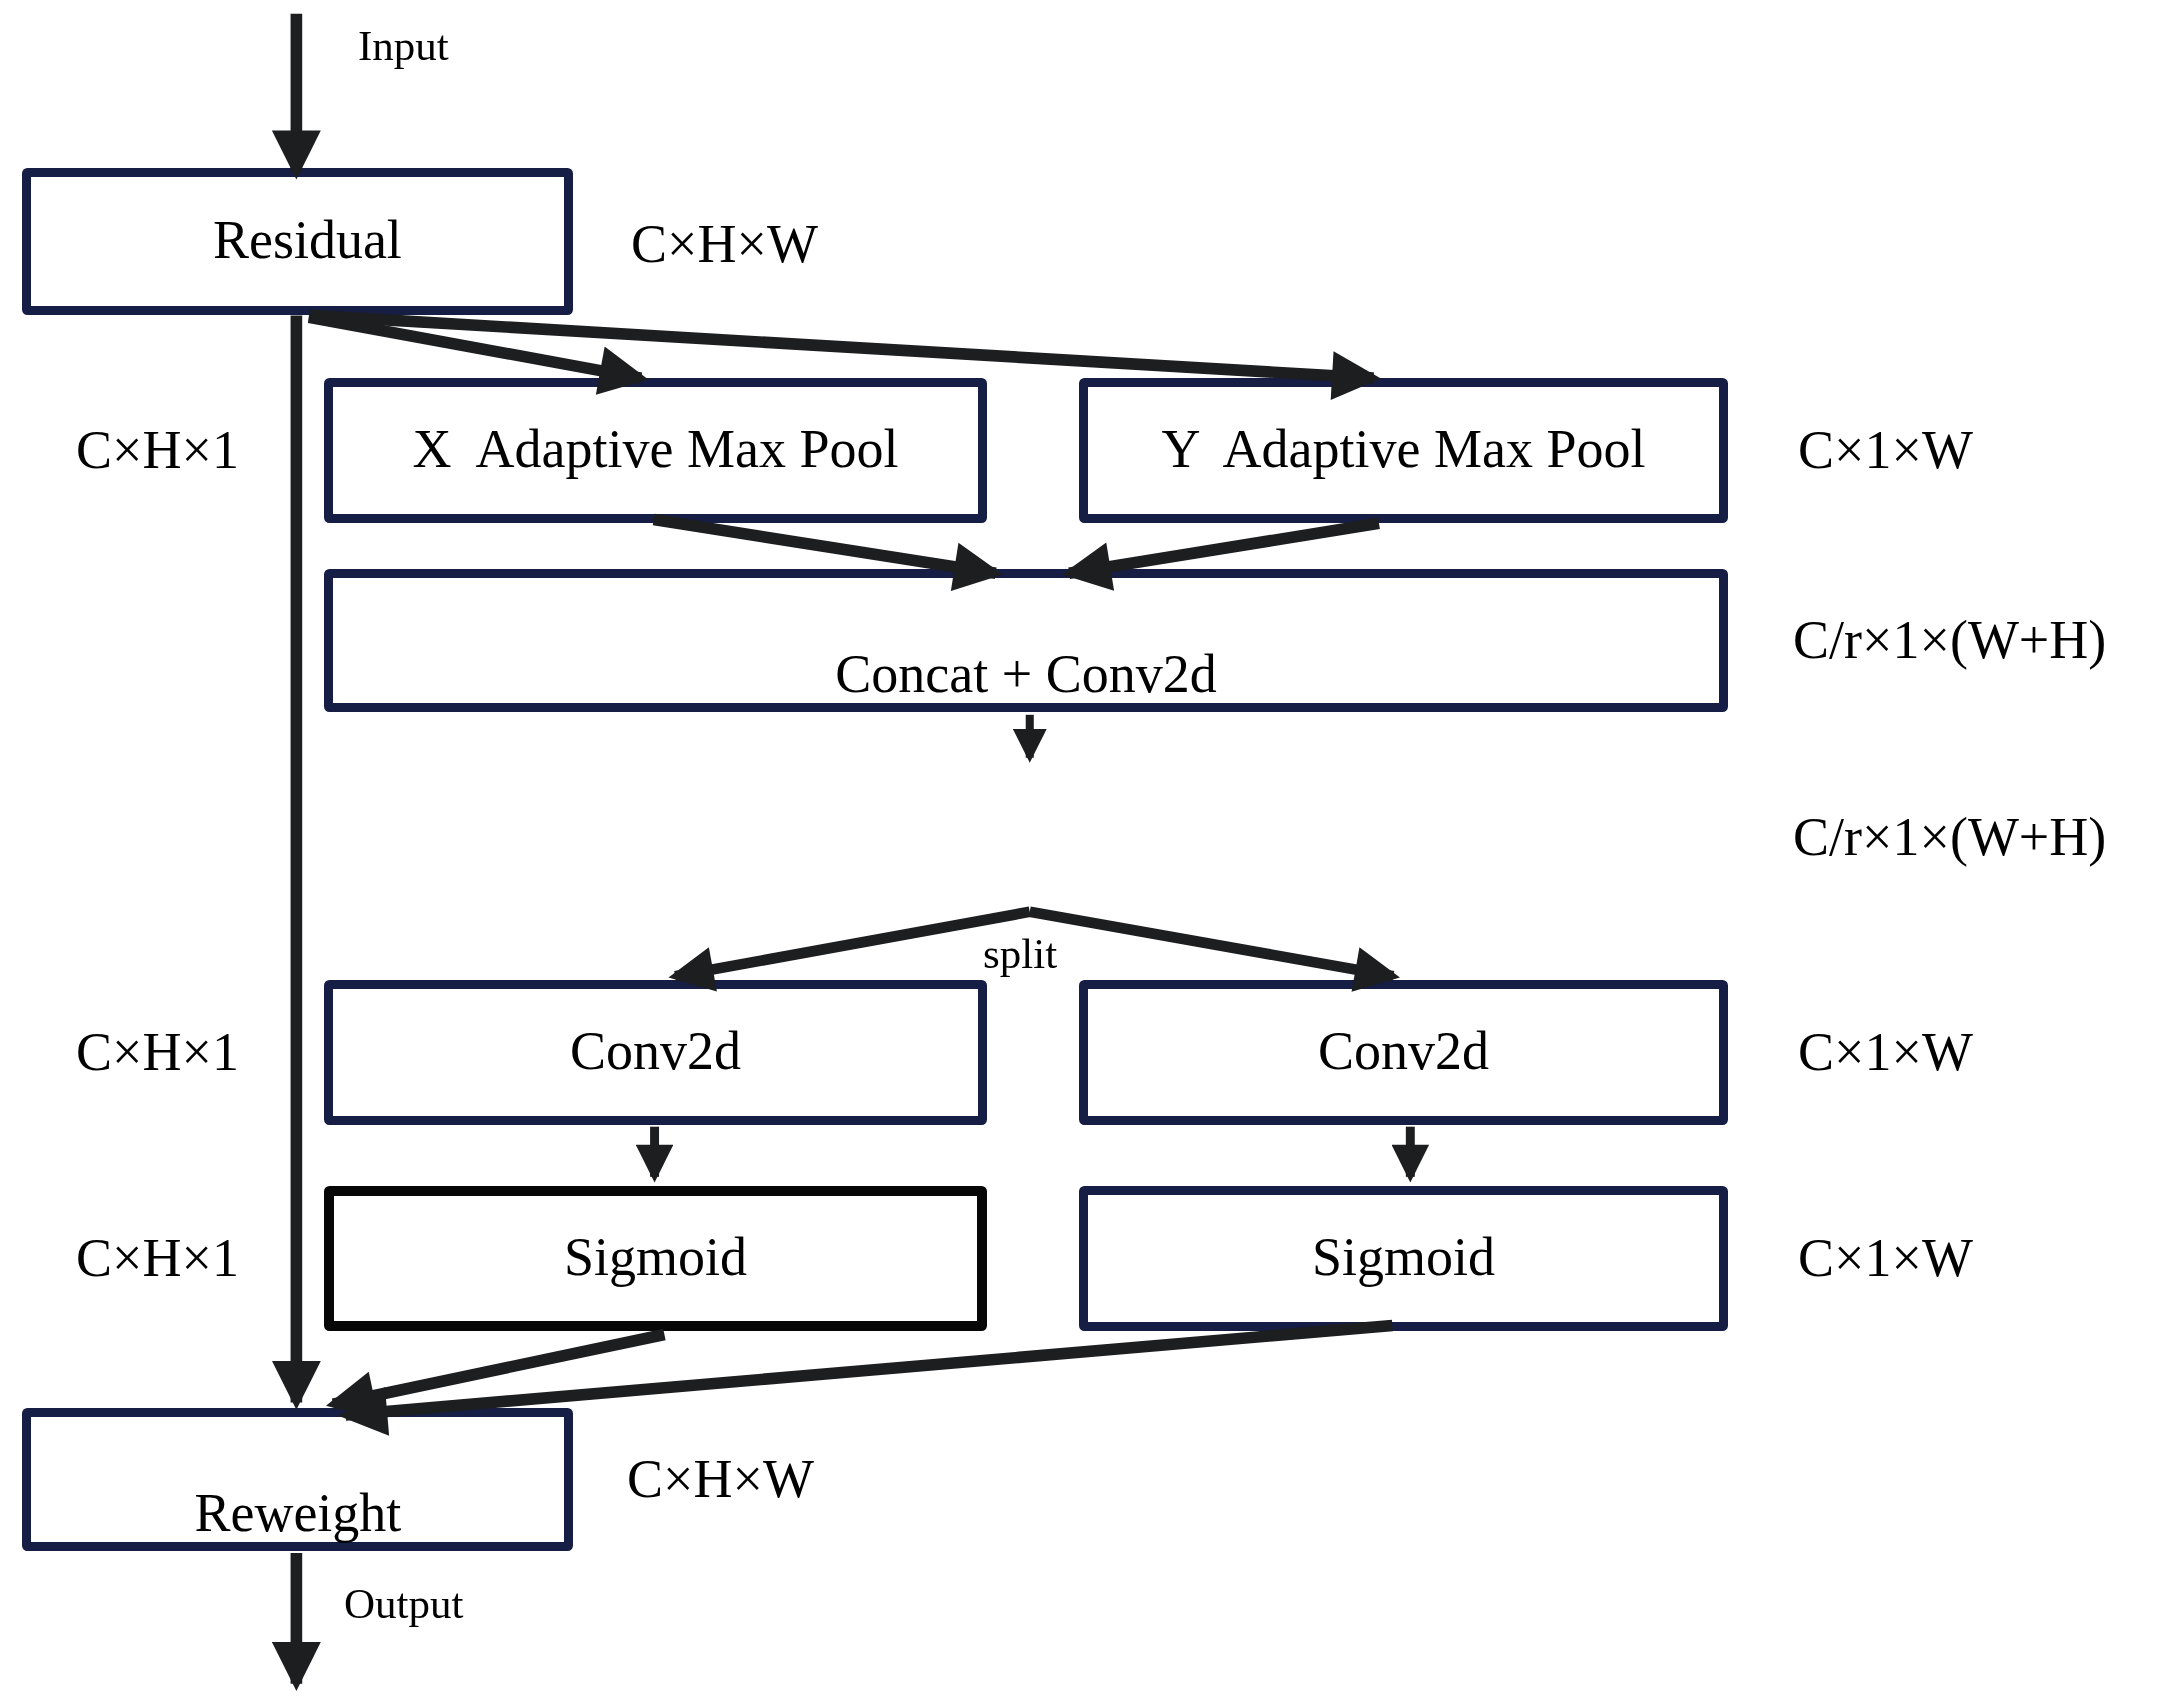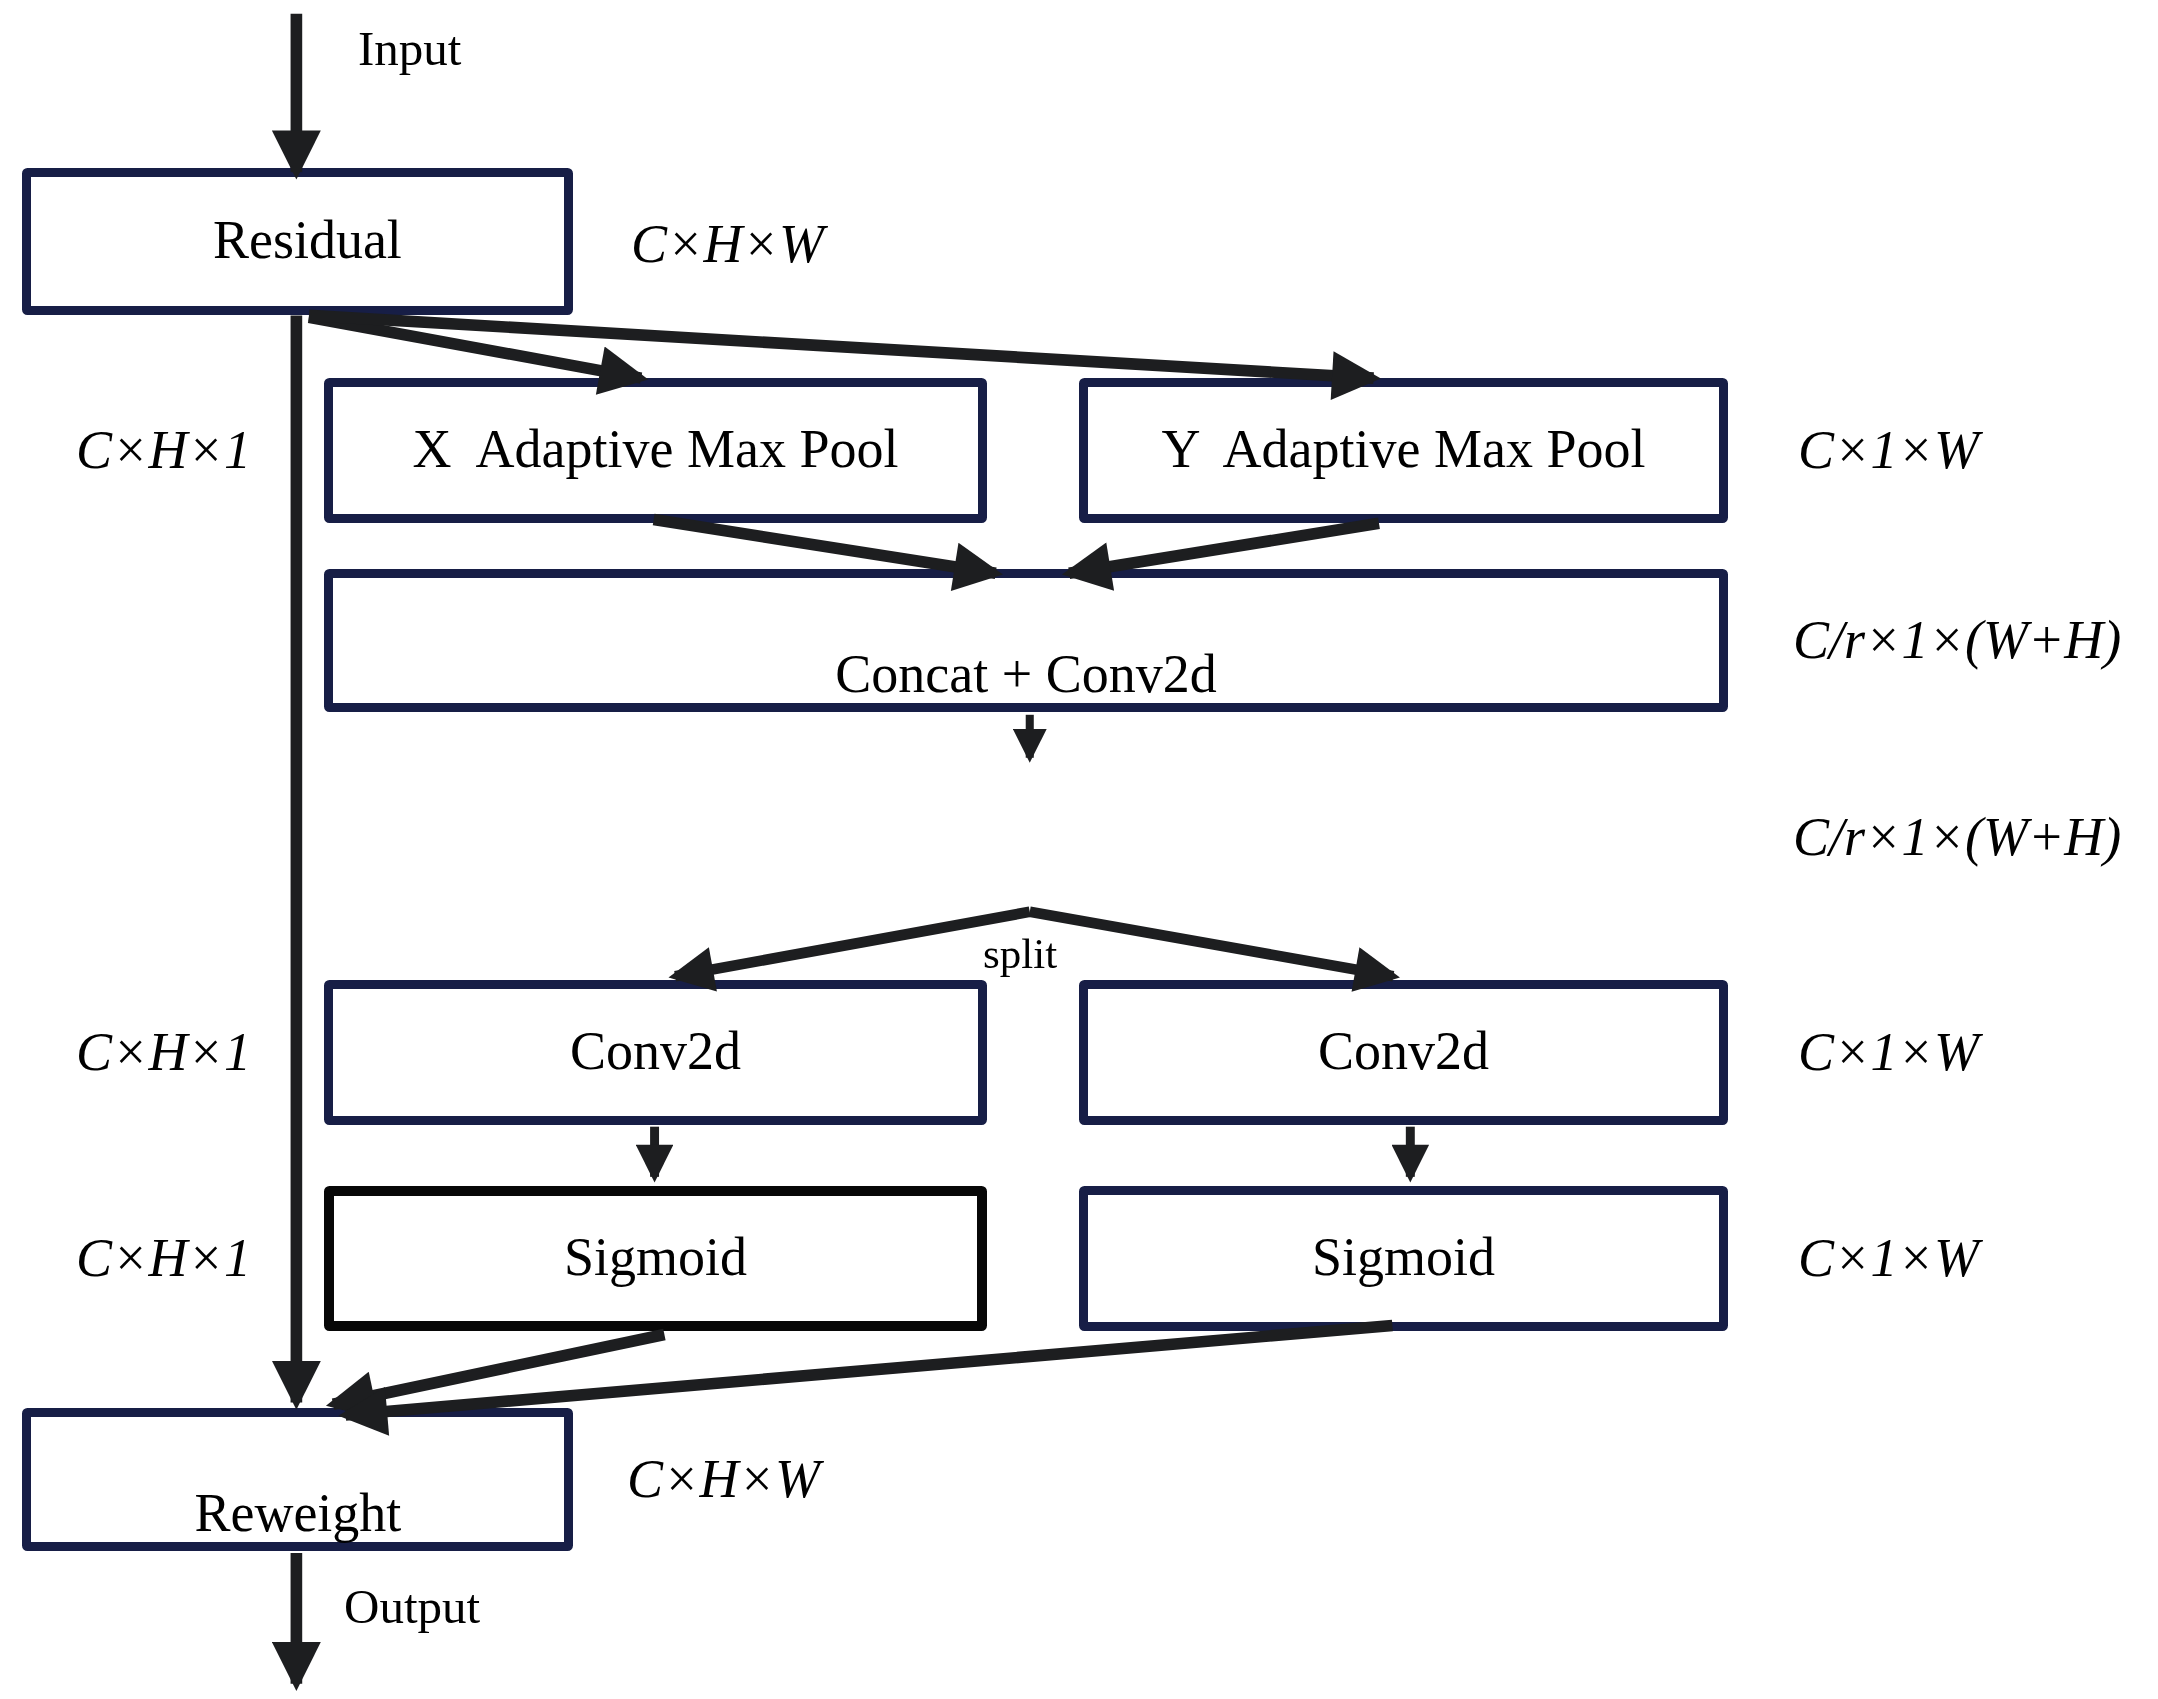--- a/index.html
+++ b/index.html
@@ -31,30 +31,29 @@
     white-space:pre;
     font-size:54px;
     line-height:1;
     transform:translateY(-1.8px);
   }
   .big-label{font-size:57px;}
   .mid-label{font-size:56px;}
   .black-border{border:10.7px solid var(--sigmoid-left-border);}
   .dim{
     position:absolute;
-    font-style:italic;
     font-size:54px;
     line-height:1.2;
     white-space:pre;
     z-index:2;
     text-align:center;
   }
   .flow-label{
     position:absolute;
-    font-size:49px;
+    font-size:43px;
     line-height:1.1;
     white-space:pre;
     z-index:2;
   }
   .split-label{font-size:43px;}
   #arrows{
     position:absolute;left:0;top:0;z-index:3;
     pointer-events:none;
   }
   #arrows line{stroke:var(--arrow);}

